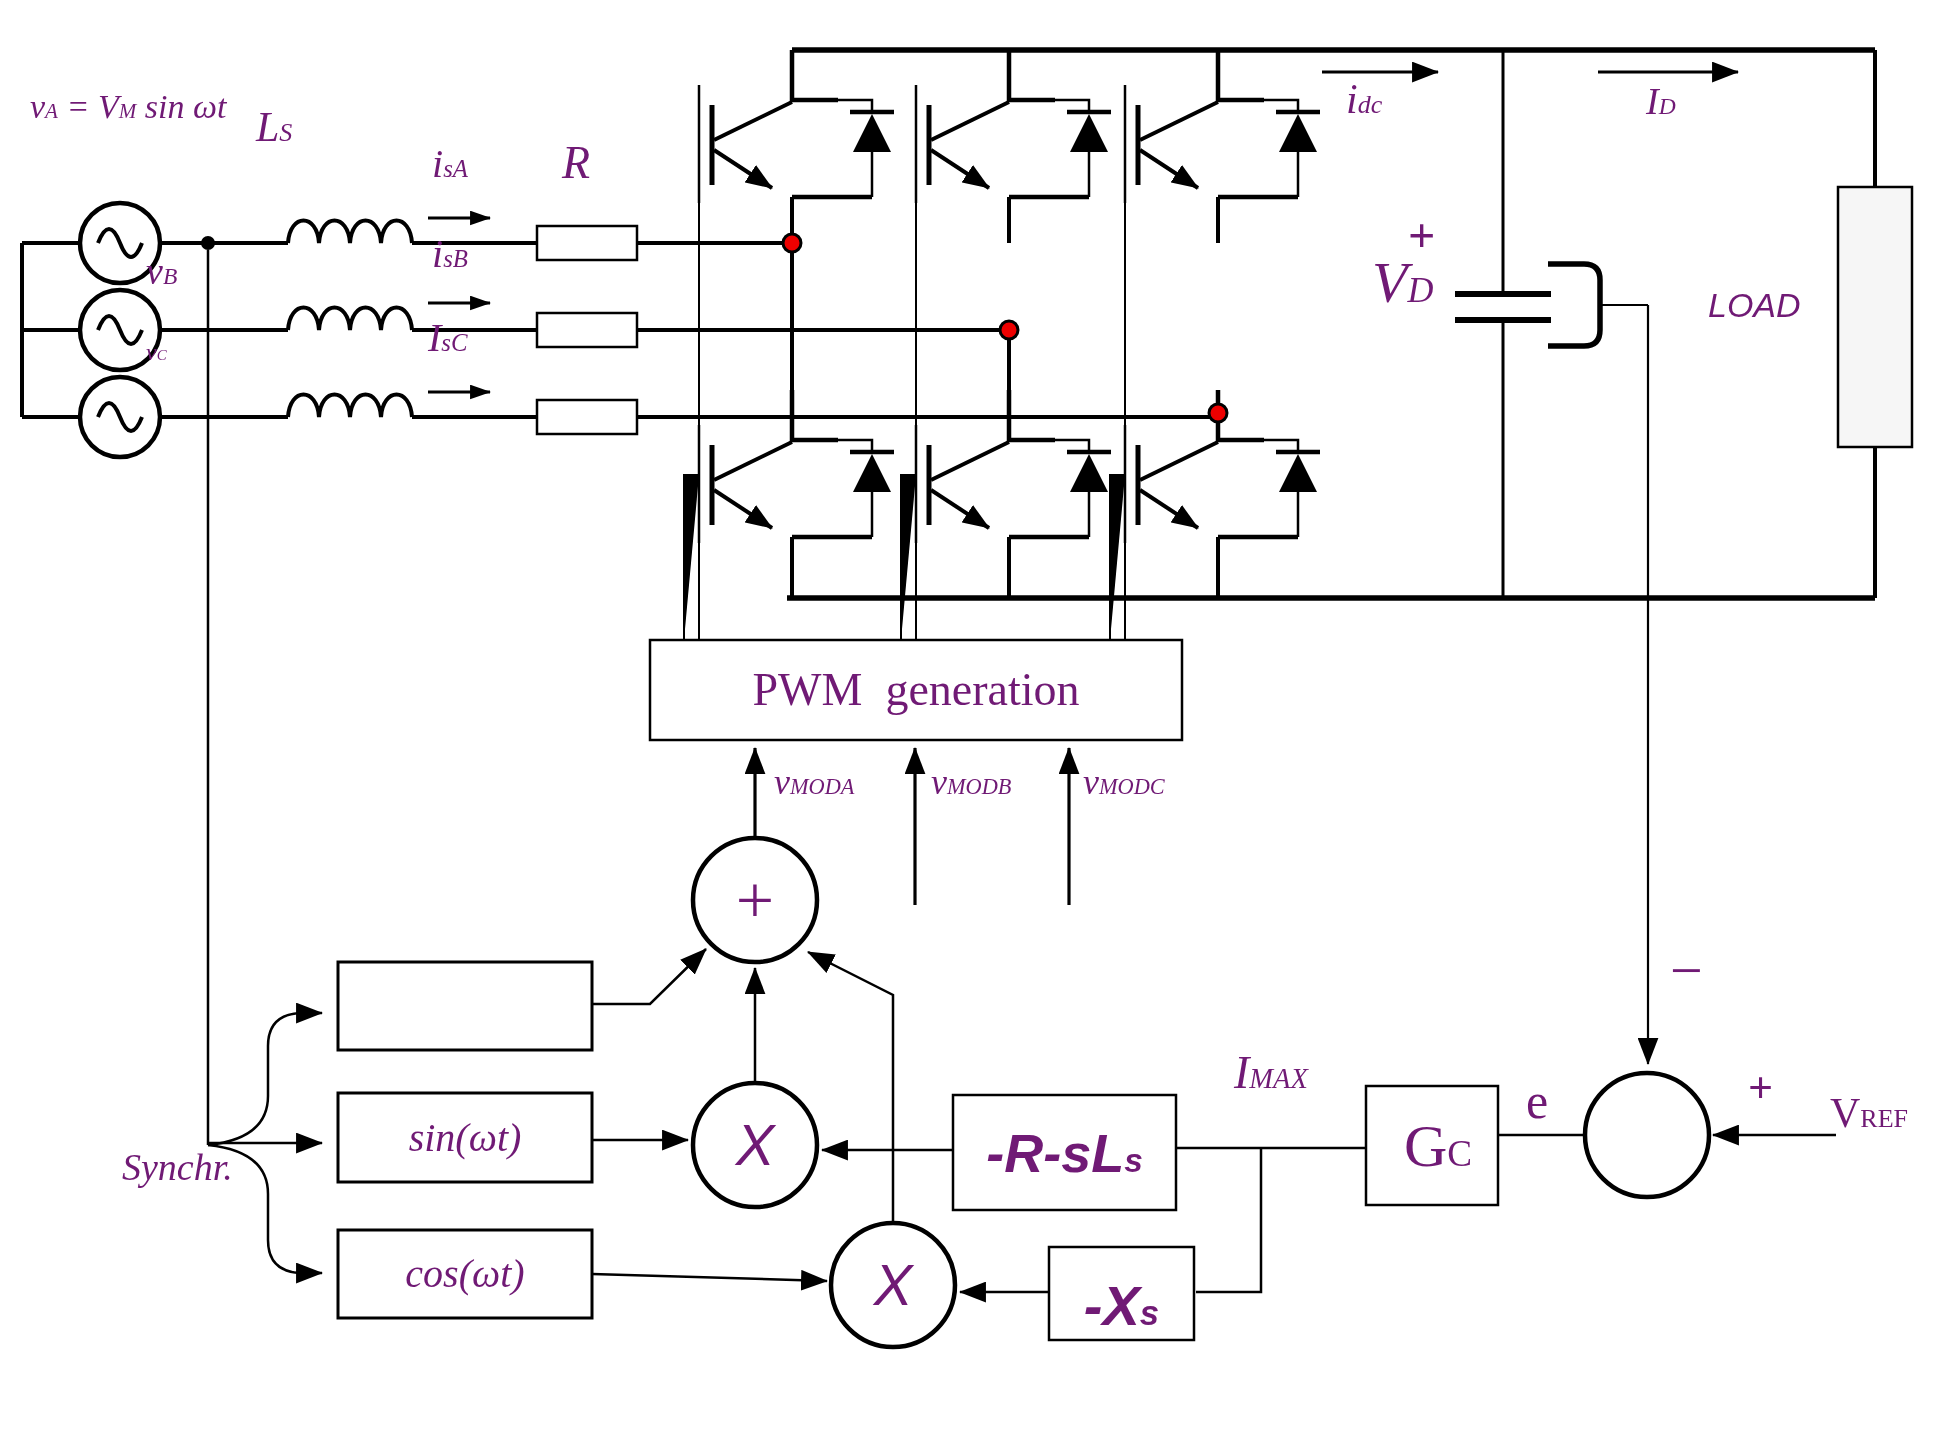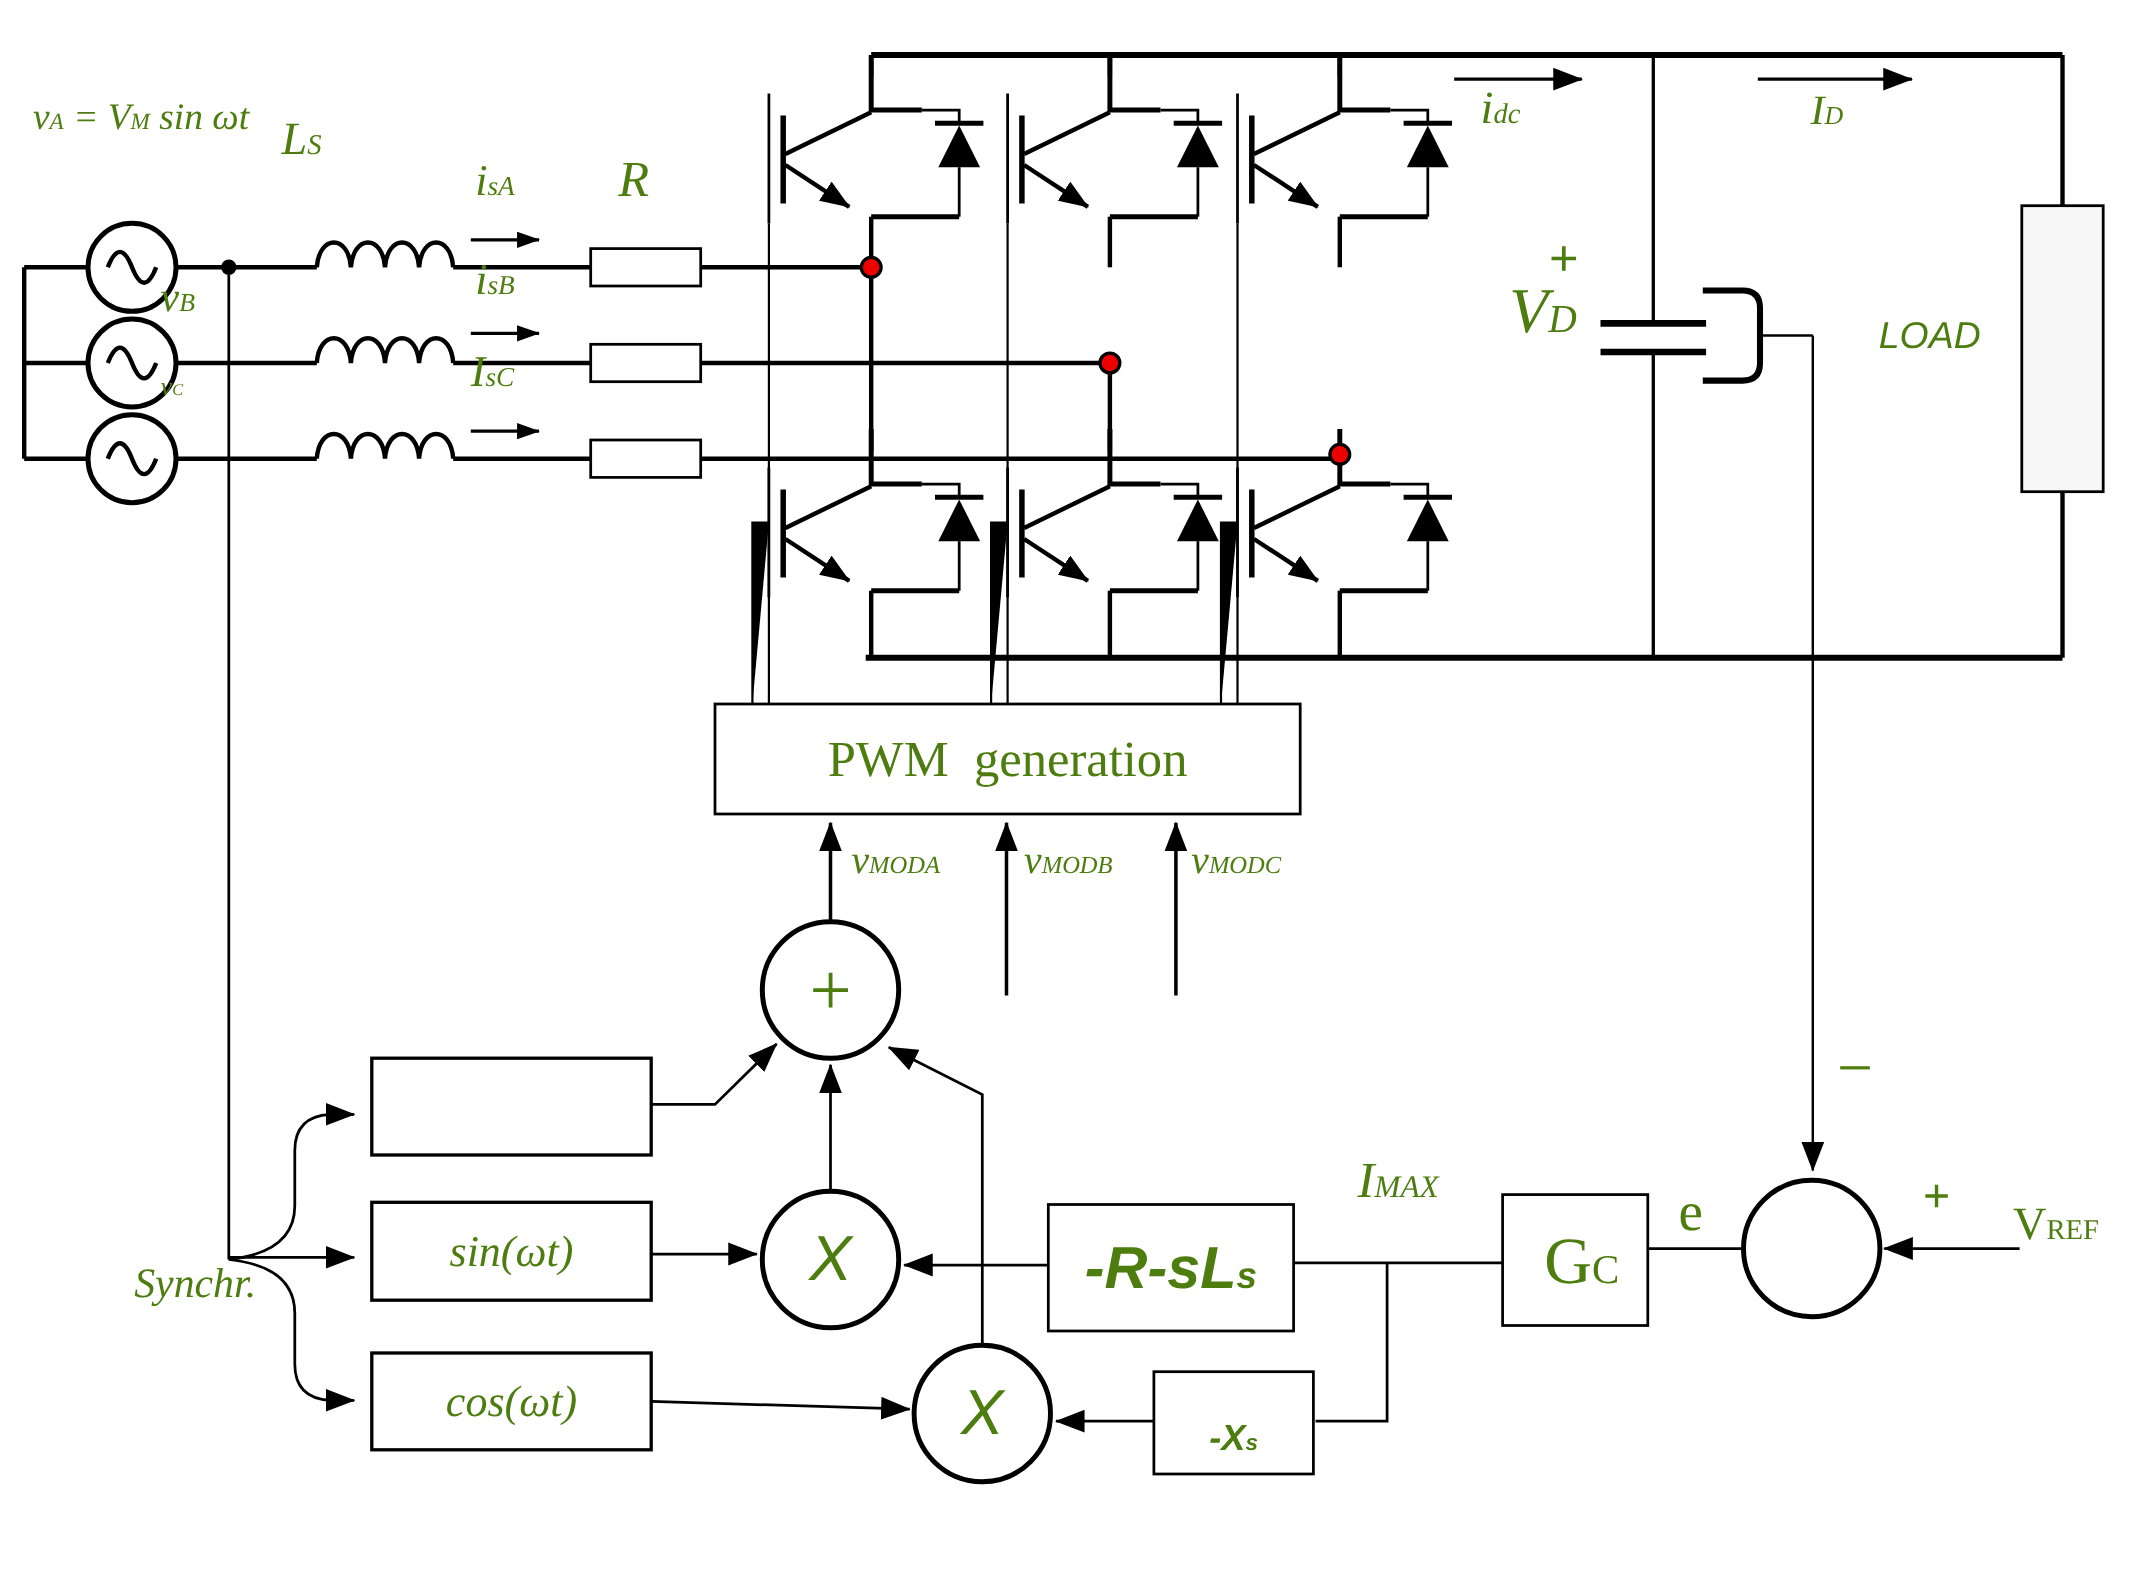--- a/index.html
+++ b/index.html
@@ -1,19 +1,19 @@
 <!DOCTYPE html>
 <html><head>
 <meta charset="utf-8">
 <style>
   html,body{margin:0;padding:0;background:#fff;}
   #stage{position:relative;width:1949px;height:1443px;background:#ffffff;overflow:hidden;
          font-family:"Liberation Serif",serif;color:#000;}
   #wires{position:absolute;left:0;top:0;}
-  .lbl{position:absolute;line-height:1;white-space:pre;color:#4d7c0f;}
+  .lbl{position:absolute;line-height:1;white-space:pre;color:#701a75;}
   .it{font-style:italic;}
   .sans{font-family:"Liberation Sans",sans-serif;font-style:italic;}
   .b{font-weight:700;}
   .ctr{display:flex;align-items:center;justify-content:center;text-align:center;}
   sub{font-size:62%;vertical-align:-18%;}
   sup{font-size:62%;vertical-align:38%;}
   .lbl sub,.lbl sup{line-height:0;}
 </style>
 </head>
 <body>
@@ -277,19 +277,19 @@
   <div class="lbl it" style="left:122px;top:1148px;font-size:38px;"><span>Synchr.</span></div>
 
   <div class="lbl ctr sans b" style="left:953px;top:1095px;width:223px;height:115px;font-size:54px;"><span><span>-R-sL</span><sub>s</sub></span></div>
 
   <div class="lbl it" style="left:1234px;top:1050px;font-size:46px;"><span>I</span><sub>MAX</sub></div>
 
   <div class="lbl ctr" style="left:1366px;top:1086px;width:144px;height:119px;font-size:60px;"><span><span>G</span><sub>C</sub></span></div>
 
   <div class="lbl" style="left:1526px;top:1076px;font-size:50px;"><span>e</span></div>
 
-  <div class="lbl ctr sans b" style="left:1049px;top:1247px;width:145px;height:118px;font-size:33px;"><span><span>-X</span><sub>s</sub></span></div>
+  <div class="lbl ctr sans b" style="left:1049px;top:1247px;width:145px;height:118px;font-size:56px;"><span><span>-X</span><sub>s</sub></span></div>
 
   <div class="lbl" style="left:1670px;top:942px;font-size:58px;"><span>−</span></div>
   <div class="lbl b" style="left:1748px;top:1066px;font-size:44px;"><span>+</span></div>
   <div class="lbl" style="left:1830px;top:1092px;font-size:42px;"><span>V</span><sub>REF</sub></div>
 
 </div>
 
 </body></html>

